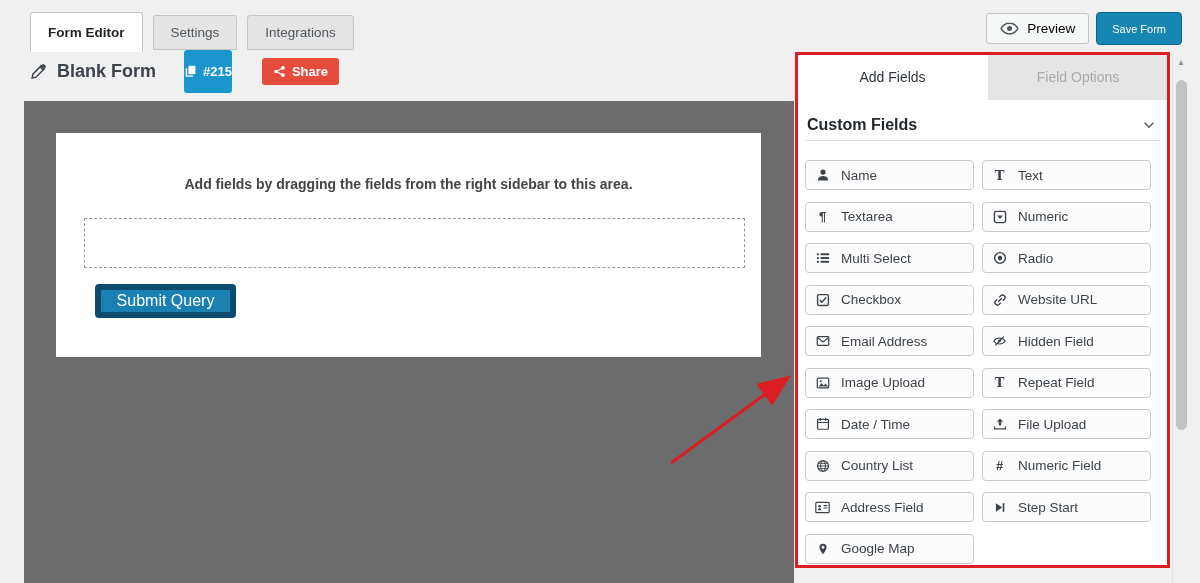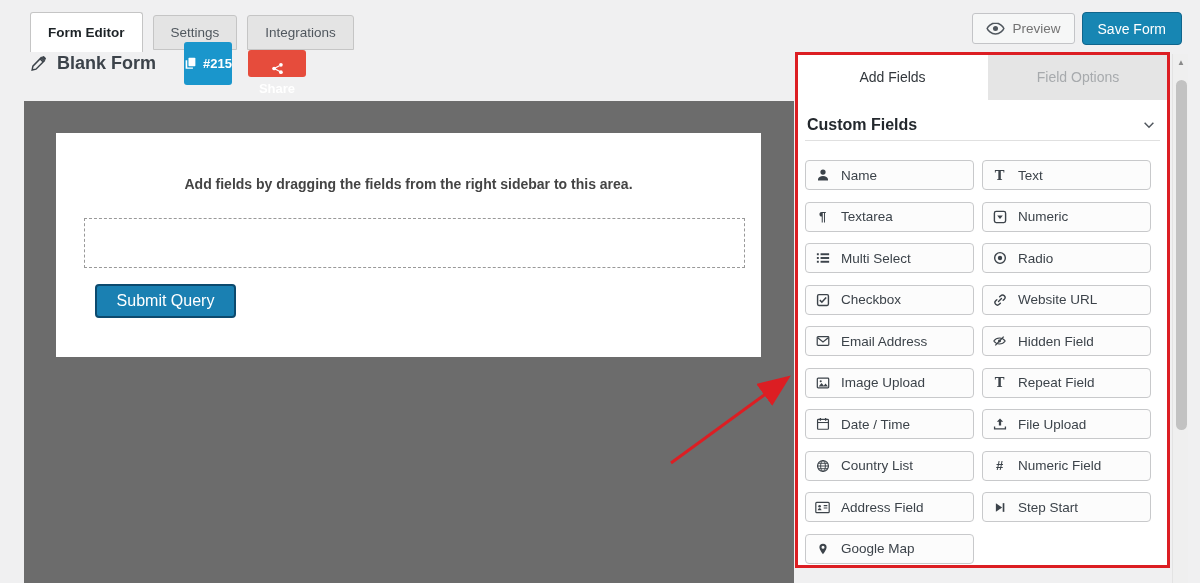--- a/index.html
+++ b/index.html
@@ -24,47 +24,47 @@
   }
   .tab.active {
     height:40px; margin-top:0; background:#ffffff; border-bottom:none;
     font-weight:700; color:#1d2327;
   }
   
   .top-actions { position:absolute; right:18px; top:12px; display:flex; gap:7px; align-items:flex-start; }
   .btn-preview {
     display:flex; align-items:center; gap:8px; height:31px; padding:0 13px; margin-top:1px;
     background:#f6f7f7; border:1px solid #c3c4c7; border-radius:3px;
-    font-size:13.5px; color:#737373; font-family:inherit; cursor:pointer;
+    font-size:13.5px; color:#000000; font-family:inherit; cursor:pointer;
   }
   .btn-save {
     height:33px; padding:0 15px; background:var(--save-blue); border:1px solid #10658c;
-    border-radius:4px; color:#fff; font-size:14px; font-family:inherit; cursor:pointer;
-  }
-  
-  .form-bar { position:absolute; left:30px; top:48px; height:30px; display:flex; align-items:center; }
+    border-radius:4px; color:#fff; font-size:11px; font-family:inherit; cursor:pointer;
+  }
+  
+  .form-bar { position:absolute; left:30px; top:56px; height:30px; display:flex; align-items:center; }
   .pencil { display:inline-flex; cursor:pointer; }
   .form-title { font-size:18px; font-weight:600; color:#3c434a; margin-left:10px; }
   .id-badge {
     margin-left:28px; display:flex; align-items:center; gap:6px; height:43px; padding:0 0;
     background:var(--badge-blue); color:#fff; border-radius:3px; font-size:13px; font-weight:600; cursor:pointer;
   }
   .share-btn {
-    margin-left:16px; display:flex; align-items:center; gap:6px; height:27px; padding:12px 11px;
+    margin-left:30px; display:flex; align-items:center; gap:6px; height:27px; padding:12px 11px;
     background:var(--share-red); color:#fff; border-radius:3px; font-size:13px; font-weight:600;
-    border:none; font-family:inherit; cursor:pointer;flex-direction:column;
+    border:none; font-family:inherit; cursor:pointer;
   }
   
   .canvas { position:absolute; left:24px; top:101px; width:770px; height:482px; background:var(--canvas-gray); }
   .form-card { position:absolute; left:32px; top:32px; width:705px; height:224px; background:#ffffff; }
   .hint { margin-top:43px; text-align:center; font-size:14px; font-weight:600; color:#444; }
   .dropzone { position:absolute; left:28px; right:16px; top:85px; height:50px; border:1px dashed #999; }
   .submit-btn {
     position:absolute; left:39px; top:151px; width:141px; height:34px;
-    background:var(--submit-blue); color:#fff; border:2px solid #0c4a6e; border-radius:4px;
+    background:var(--submit-blue); color:#fff; border:6px solid #0c4a6e; border-radius:4px;
     font-size:16px; font-family:inherit; cursor:pointer;
   }
   
   .sidebar { position:absolute; left:797px; top:54px; width:371px; height:514px; background:#fff; }
   .side-tabs { display:flex; height:46px; }
   .side-tab {
     display:flex; align-items:center; justify-content:center; font-size:14px; cursor:pointer;
   }
   .side-tab.active { width:51.5%; background:#fff; color:#32373c; }
   .side-tab.disabled { width:48.5%; background:#e5e5e5; color:#a7aaad; }

